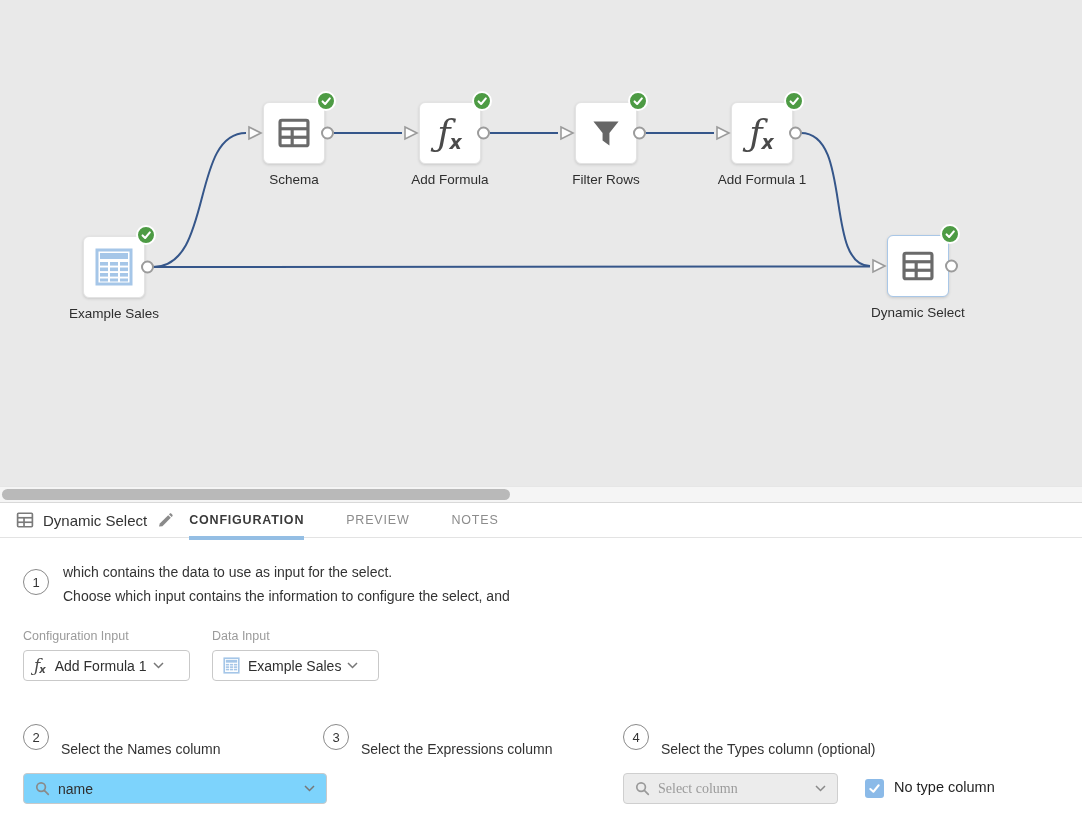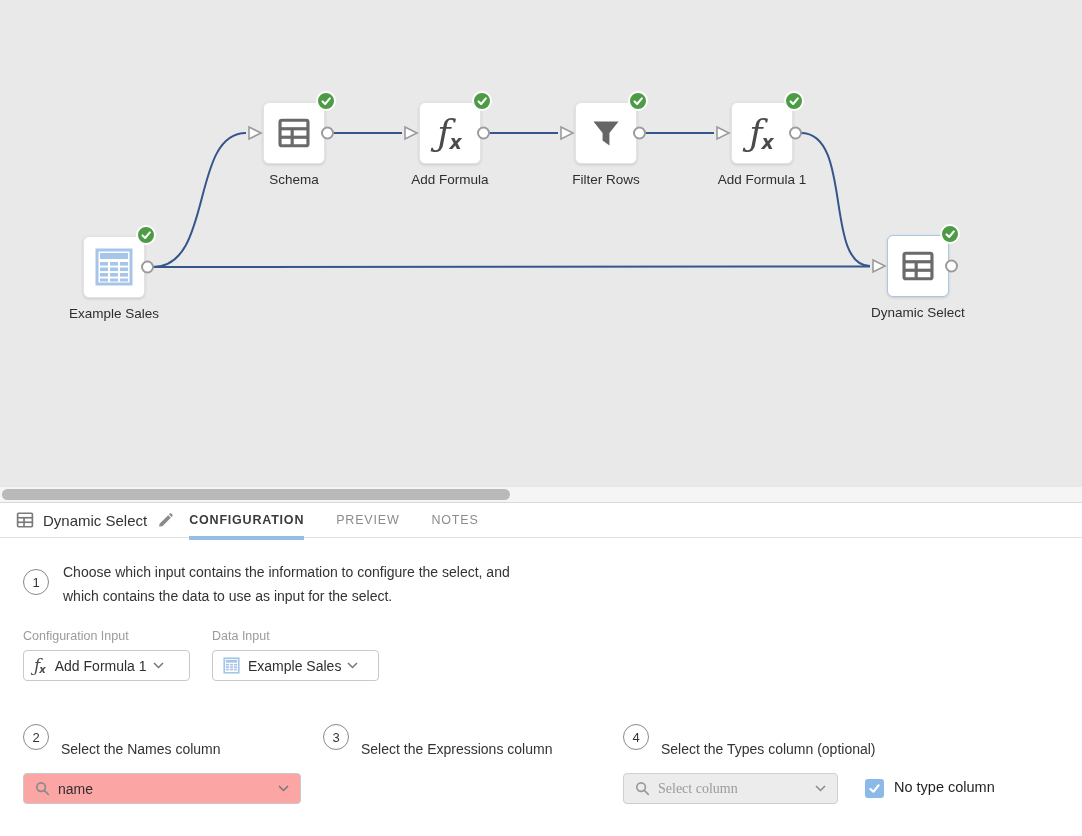--- a/index.html
+++ b/index.html
@@ -33,21 +33,21 @@
   .hscroll { width:1082px; height:17px; background:#f5f5f5;
     border-top:1px solid #e6e6e6; border-bottom:1px solid #d9d9d9; position:relative; }
   .hscroll-thumb { position:absolute; left:2px; top:2px; width:508px; height:11px;
     background:#b9b9b9; border-radius:6px; cursor:grab; }
 
   
   .panel-header { height:35px; background:#fff; border-bottom:1px solid #e3e3e3;
     display:flex; align-items:center; padding-left:16px; position:relative; }
   .panel-title { font-size:15px; color:#333; margin-left:9px; }
   .pencil { margin-left:10px; cursor:pointer; display:flex; }
-  .tabs { display:flex; margin-left:16px; height:100%; gap:32px; }
+  .tabs { display:flex; margin-left:16px; height:100%; gap:42px; }
   .tab { display:flex; align-items:center; height:100%; font-size:12.5px;
     letter-spacing:.8px; color:#8c8c8c; cursor:pointer; position:relative; }
   .tab.active { color:#3a3a3a; font-weight:700; }
   .tab.active::after { content:""; position:absolute; left:0; right:0; bottom:-3px;
     height:4px; background:#94bee4; }
 
   
   .panel-body { background:#fff; padding:22px 0 0 23px; }
   .step-circle { width:26px; height:26px; border:1px solid #8a8a8a; border-radius:50%;
     background:#fff; display:flex; align-items:center; justify-content:center;
@@ -65,21 +65,21 @@
   .dropdown .dd-label { font-size:14px; color:#2f2f2f; margin-left:8px; }
   .dropdown .chev { margin-left:6px; display:flex; }
   .dropdown .fx-glyph .f { font-size:17px; }
   .dropdown .fx-glyph .x { font-size:10px; top:2px; }
 
   .steps-row { display:flex; margin-top:36px; }
   .col { width:300px; }
   .col.wide { width:auto; }
   .col-head { display:flex; align-items:center; }
   .col-head .title { margin-left:12px; font-size:14px; color:#333;margin-top:24px; }
-  .search-select { margin-top:16px; width:278px; height:31px; background:#fca5a5;
+  .search-select { margin-top:16px; width:304px; height:31px; background:#7dd3fc;
     border:1px solid #c9c9c9; border-radius:4px; display:flex; align-items:center;
     padding:0 11px; position:relative; cursor:pointer; }
   .search-select .val { font-size:14px; color:#2f2f2f; margin-left:8px; }
   .search-select .chev { position:absolute; right:11px; display:flex; }
   .search-select.disabled { width:215px; background:#ececec; border-color:#cfcfcf;
     cursor:default;font-family:Liberation Serif, serif; }
   .search-select.disabled .val { color:#9b9b9b; }
   .col3-row { display:flex; align-items:center; }
   .checkbox-group { display:flex; align-items:flex-start; margin-left:27px; margin-top:16px;
     cursor:pointer; }
@@ -240,22 +240,22 @@
     <div class="tab">PREVIEW</div>
     <div class="tab">NOTES</div>
   </div>
 </div>
 
 <div class="panel-body">
 
   <div class="step1">
     <div class="step-circle">1</div>
     <div class="step1-text">
+      <div>which contains the data to use as input for the select.</div>
       <div>Choose which input contains the information to configure the select, and</div>
-      <div>which contains the data to use as input for the select.</div>
     </div>
   </div>
 
   <div class="io-labels">
     <span class="l1">Configuration Input</span>
     <span>Data Input</span>
   </div>
 
   <div class="dd-row">
     <div class="dropdown">

